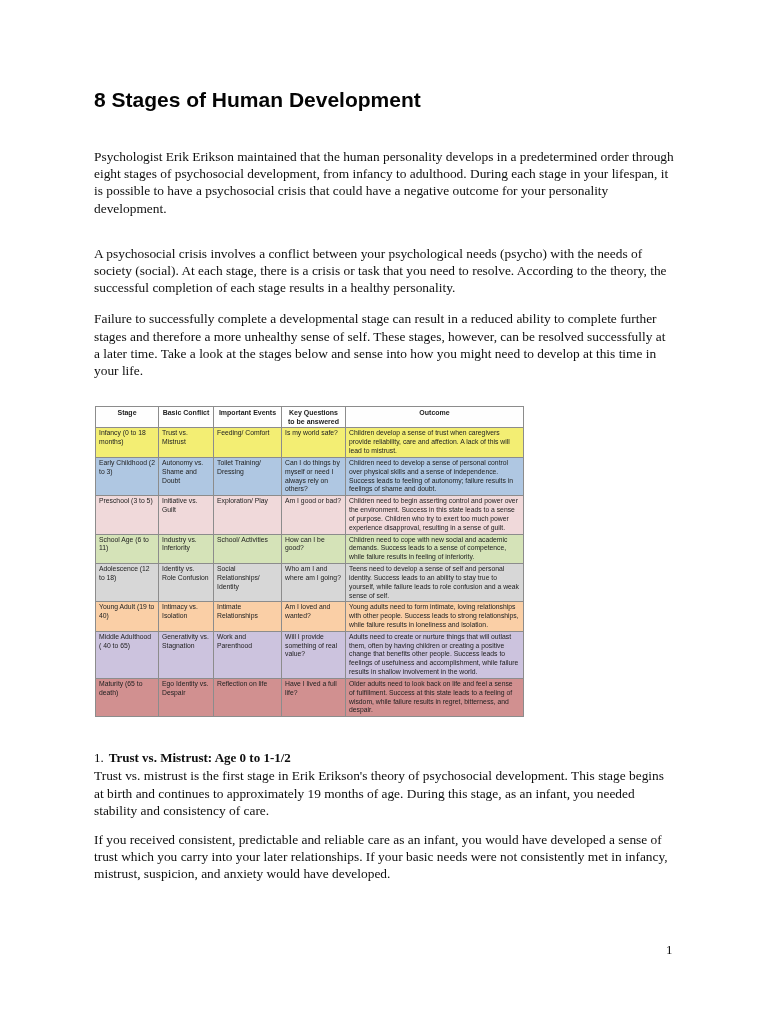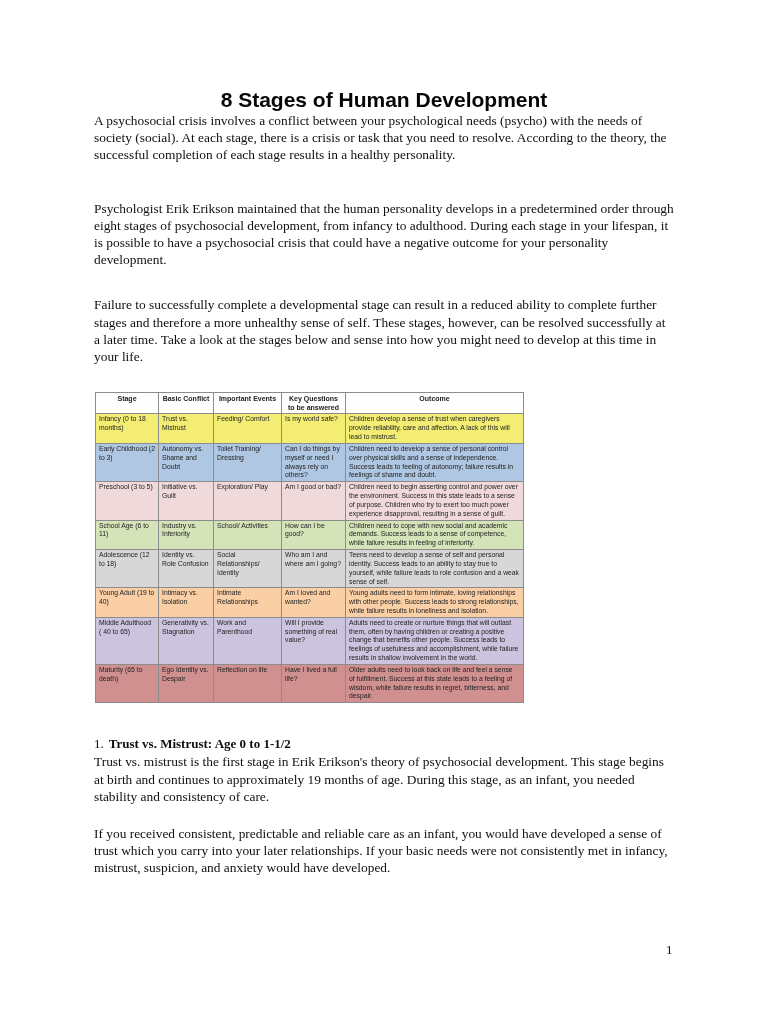--- a/index.html
+++ b/index.html
@@ -9,21 +9,21 @@
     width: 768px;
     height: 1024px;
     background: #ffffff;
     font-family: "Liberation Serif", serif;
     color: #0f0f0f;
     overflow: hidden;
   }
   .content { padding: 0 94px; }
   .doc-title {
     padding-top: 88px;
-    text-align: center;
+    text-align: left;
     font-family: "Liberation Sans", sans-serif;
     font-weight: bold;
     font-size: 21px;
     line-height: 24px;
     color: #050505;
   }
   .doc-subtitle {
     margin-top: 13px;
     text-align: center;
     font-family: "Liberation Serif", serif;
@@ -79,40 +79,40 @@
     font-size: 13px;
     line-height: 17.2px;
   }
   .section-heading .sec-num { font-weight: normal; margin-right: 5px; }
   .section-heading strong { font-weight: bold; }
   .section-para {
     font-size: 13.4px;
     line-height: 17.2px;
     margin-top: 1px;
   }
-  .section-para + .section-para { margin-top: 20px; }
+  .section-para + .section-para { margin-top: 12px; }
   .page-number {
     position: absolute;
     left: 666px;
     top: 942px;
     font-family: "Liberation Serif", serif;
     font-size: 13px;
     color: #111111;
   }
 </style>
 </head>
 <body>
 
 <div class="page">
   <div class="content">
 
     <h1 class="doc-title">8 Stages of Human Development</h1>
 
+    <p class="body-para first-para extra-gap">Psychologist Erik Erikson maintained that the human personality develops in a predetermined order through eight stages of psychosocial development, from infancy to adulthood. During each stage in your lifespan, it is possible to have a psychosocial crisis that could have a negative outcome for your personality development.</p>
     <p class="body-para">A psychosocial crisis involves a conflict between your psychological needs (psycho) with the needs of society (social). At each stage, there is a crisis or task that you need to resolve. According to the theory, the successful completion of each stage results in a healthy personality.</p>
-    <p class="body-para first-para extra-gap">Psychologist Erik Erikson maintained that the human personality develops in a predetermined order through eight stages of psychosocial development, from infancy to adulthood. During each stage in your lifespan, it is possible to have a psychosocial crisis that could have a negative outcome for your personality development.</p>
     <p class="body-para">Failure to successfully complete a developmental stage can result in a reduced ability to complete further stages and therefore a more unhealthy sense of self. These stages, however, can be resolved successfully at a later time. Take a look at the stages below and sense into how you might need to develop at this time in your life.</p>
 
     <table class="stages-table">
       <colgroup>
         <col style="width:63px">
         <col style="width:55px">
         <col style="width:68px">
         <col style="width:64px">
         <col style="width:178px">
       </colgroup>

